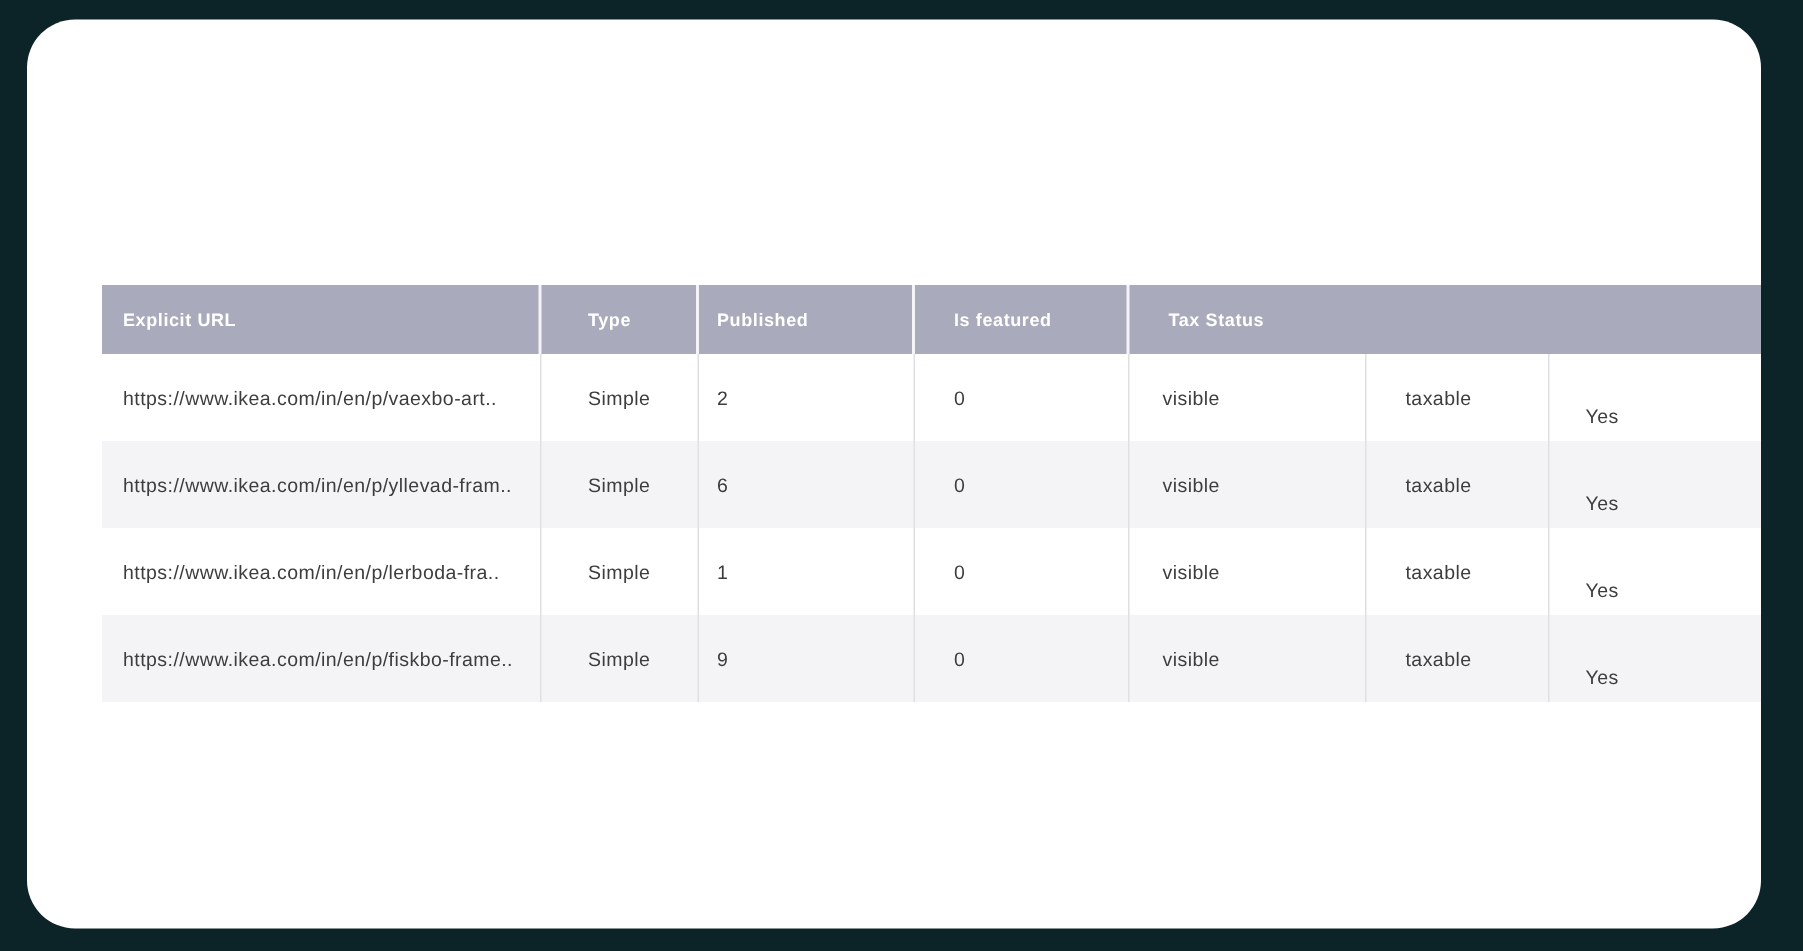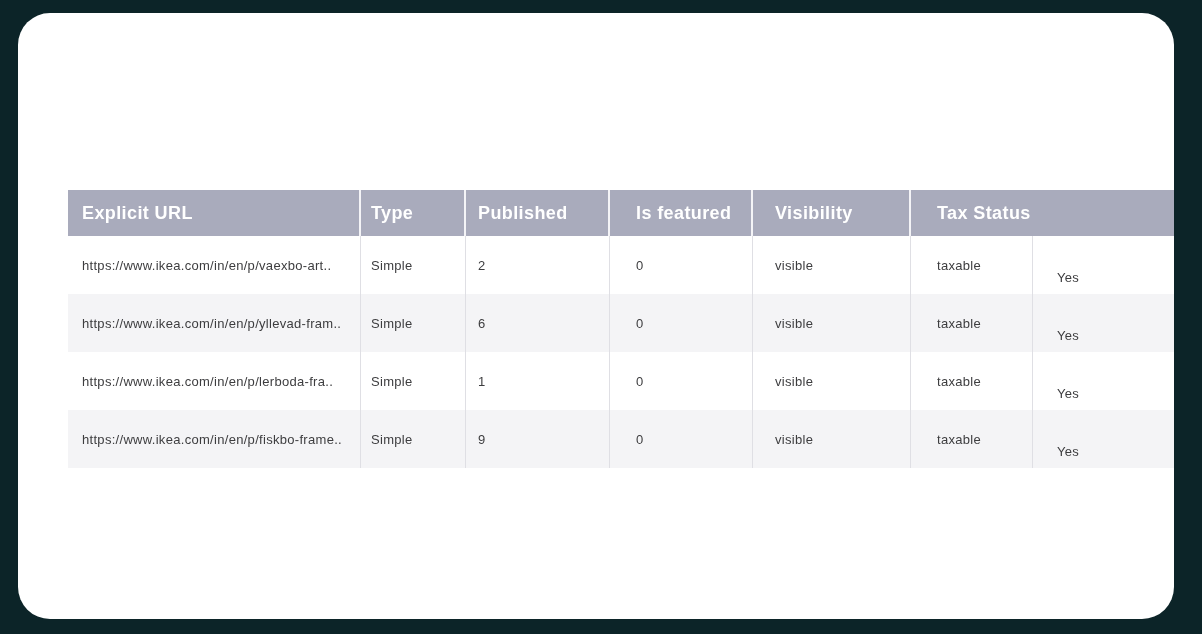--- a/index.html
+++ b/index.html
@@ -30,21 +30,21 @@
   }
   .thead-row {
     display: flex;
     height: 46px;
     background: #a9abbc;
   }
   .th {
     display: flex;
     align-items: center;
     color: #ffffff;
-    font-size: 18px;
+    font-size: 12px;
     font-weight: 700;
     letter-spacing: 0.4px;
     border-right: 2px solid #f4f4f7;
     overflow: hidden;
     white-space: nowrap;
   }
   .th:last-child { border-right: none; }
   .tr {
     display: flex;
     height: 58px;
@@ -57,39 +57,38 @@
     color: #3d3d3f;
     font-size: 13px;
     letter-spacing: 0.3px;
     border-right: 1px solid #dfdfe4;
     overflow: hidden;
     white-space: nowrap;
   }
   .td:last-child { border-right: none; margin-top: 24px; }
   
   .c0 { flex: 0 0 293px; padding-left: 14px; }
-  .c1 { flex: 0 0 105px; padding-left: 10px; }
+  .c1 { flex: 0 0 105px; padding-left: 31px; }
   .c2 { flex: 0 0 144px; padding-left: 12px; }
   .c3 { flex: 0 0 143px; padding-left: 26px; }
   .c4 { flex: 0 0 158px; padding-left: 22px; }
   .c5 { flex: 0 0 122px; padding-left: 26px; }
   .c6 { flex: 0 0 141px; padding-left: 24px; }
 </style>
 </head>
 <body>
 
 <div class="card">
   <div class="table-wrap">
 
     <div class="thead-row">
       <div class="th c0">Explicit URL</div>
       <div class="th c1">Type</div>
       <div class="th c2">Published</div>
       <div class="th c3">Is featured</div>
-      <div class="th c4">Visibility</div>
       <div class="th c5">Tax Status</div>
     </div>
 
     <div class="tr">
       <div class="td c0">https://www.ikea.com/in/en/p/vaexbo-art..</div>
       <div class="td c1">Simple</div>
       <div class="td c2">2</div>
       <div class="td c3">0</div>
       <div class="td c4">visible</div>
       <div class="td c5">taxable</div>

